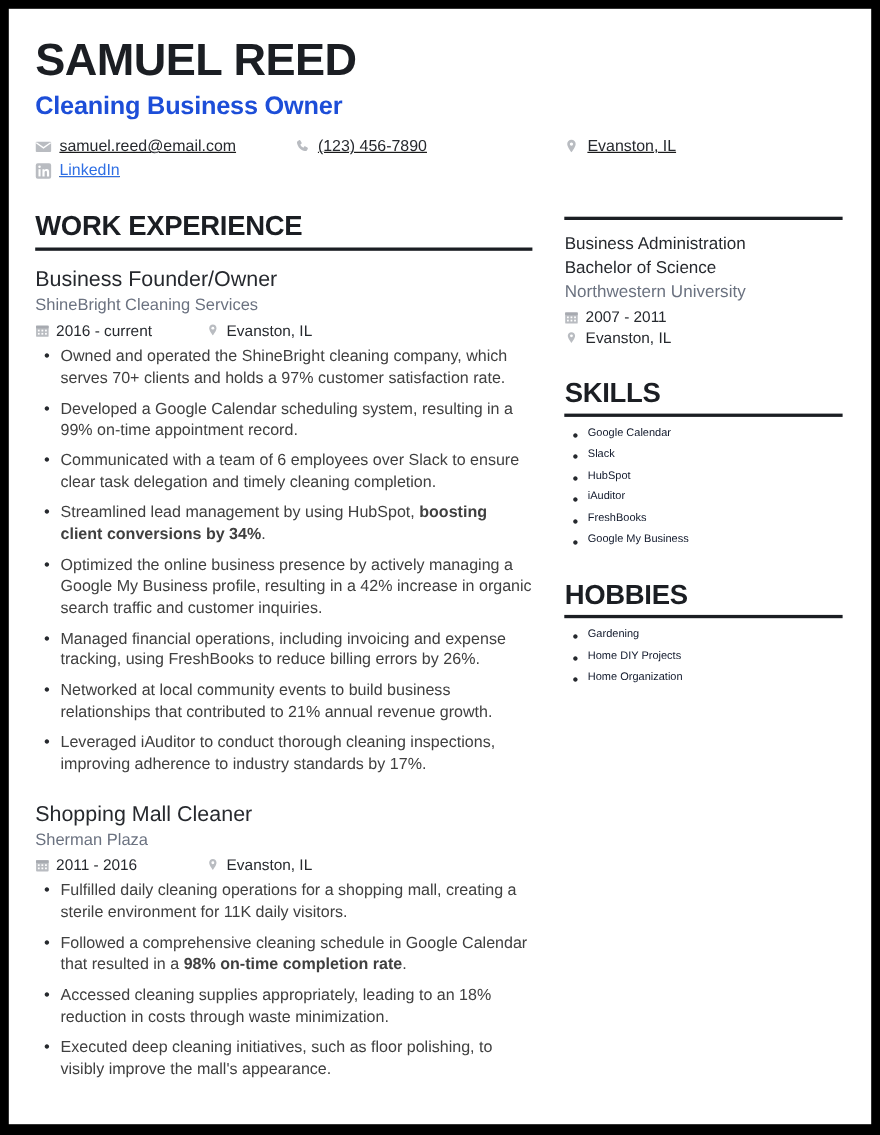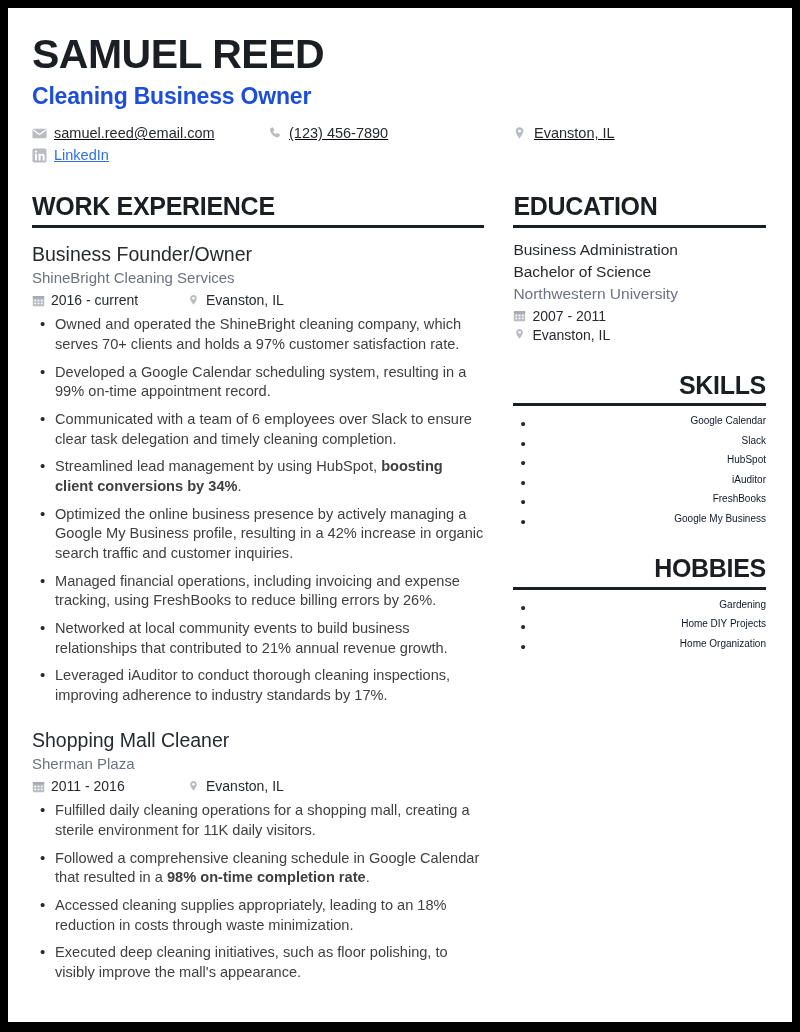--- a/index.html
+++ b/index.html
@@ -119,21 +119,21 @@
     line-height:1.42;
   }
   .edu-school {
     font-size:15.5px;
     color:#6b7280;
     line-height:1.42;
   }
   .edu-meta { display:flex; align-items:center; font-size:14px; color:#26292e; margin-top:3px; }
   .edu-meta .ico { margin-right:6px; display:flex; align-items:center; }
 
-  .side-sec { margin-top:29px;text-align:right; }
+  .side-sec { margin-top:29px; }
   ul.simple { list-style:none; margin-top:8px; }
   ul.simple li {
     position:relative;
     padding-left:21px;
     font-size:10px;
     line-height:1.45;
     color:#0f172a;
     margin-bottom:5px;
   }
   ul.simple li:before {
@@ -283,21 +283,20 @@
                 <li>Accessed cleaning supplies appropriately, leading to an 18% reduction in costs through waste minimization.</li>
                 <li>Executed deep cleaning initiatives, such as floor polishing, to visibly improve the mall's appearance.</li>
               </ul>
         </div>
       </div>
     </div>
 
     <div class="col-right">
 
       <div>
-        <div class="sec-head">EDUCATION</div>
         <div class="rule"></div>
         <div class="edu-body">
           <div class="edu-line">Business Administration</div>
           <div class="edu-line">Bachelor of Science</div>
           <div class="edu-school">Northwestern University</div>
           <div class="edu-meta">
             <span class="ico">
               <svg width="13" height="13" viewBox="0 0 16 16">
                     <rect x="1" y="2.5" width="14" height="12.5" rx="1" fill="#b9bcc1"></rect>
                     <rect x="1" y="2.5" width="14" height="3" fill="#a7aab0"></rect>

